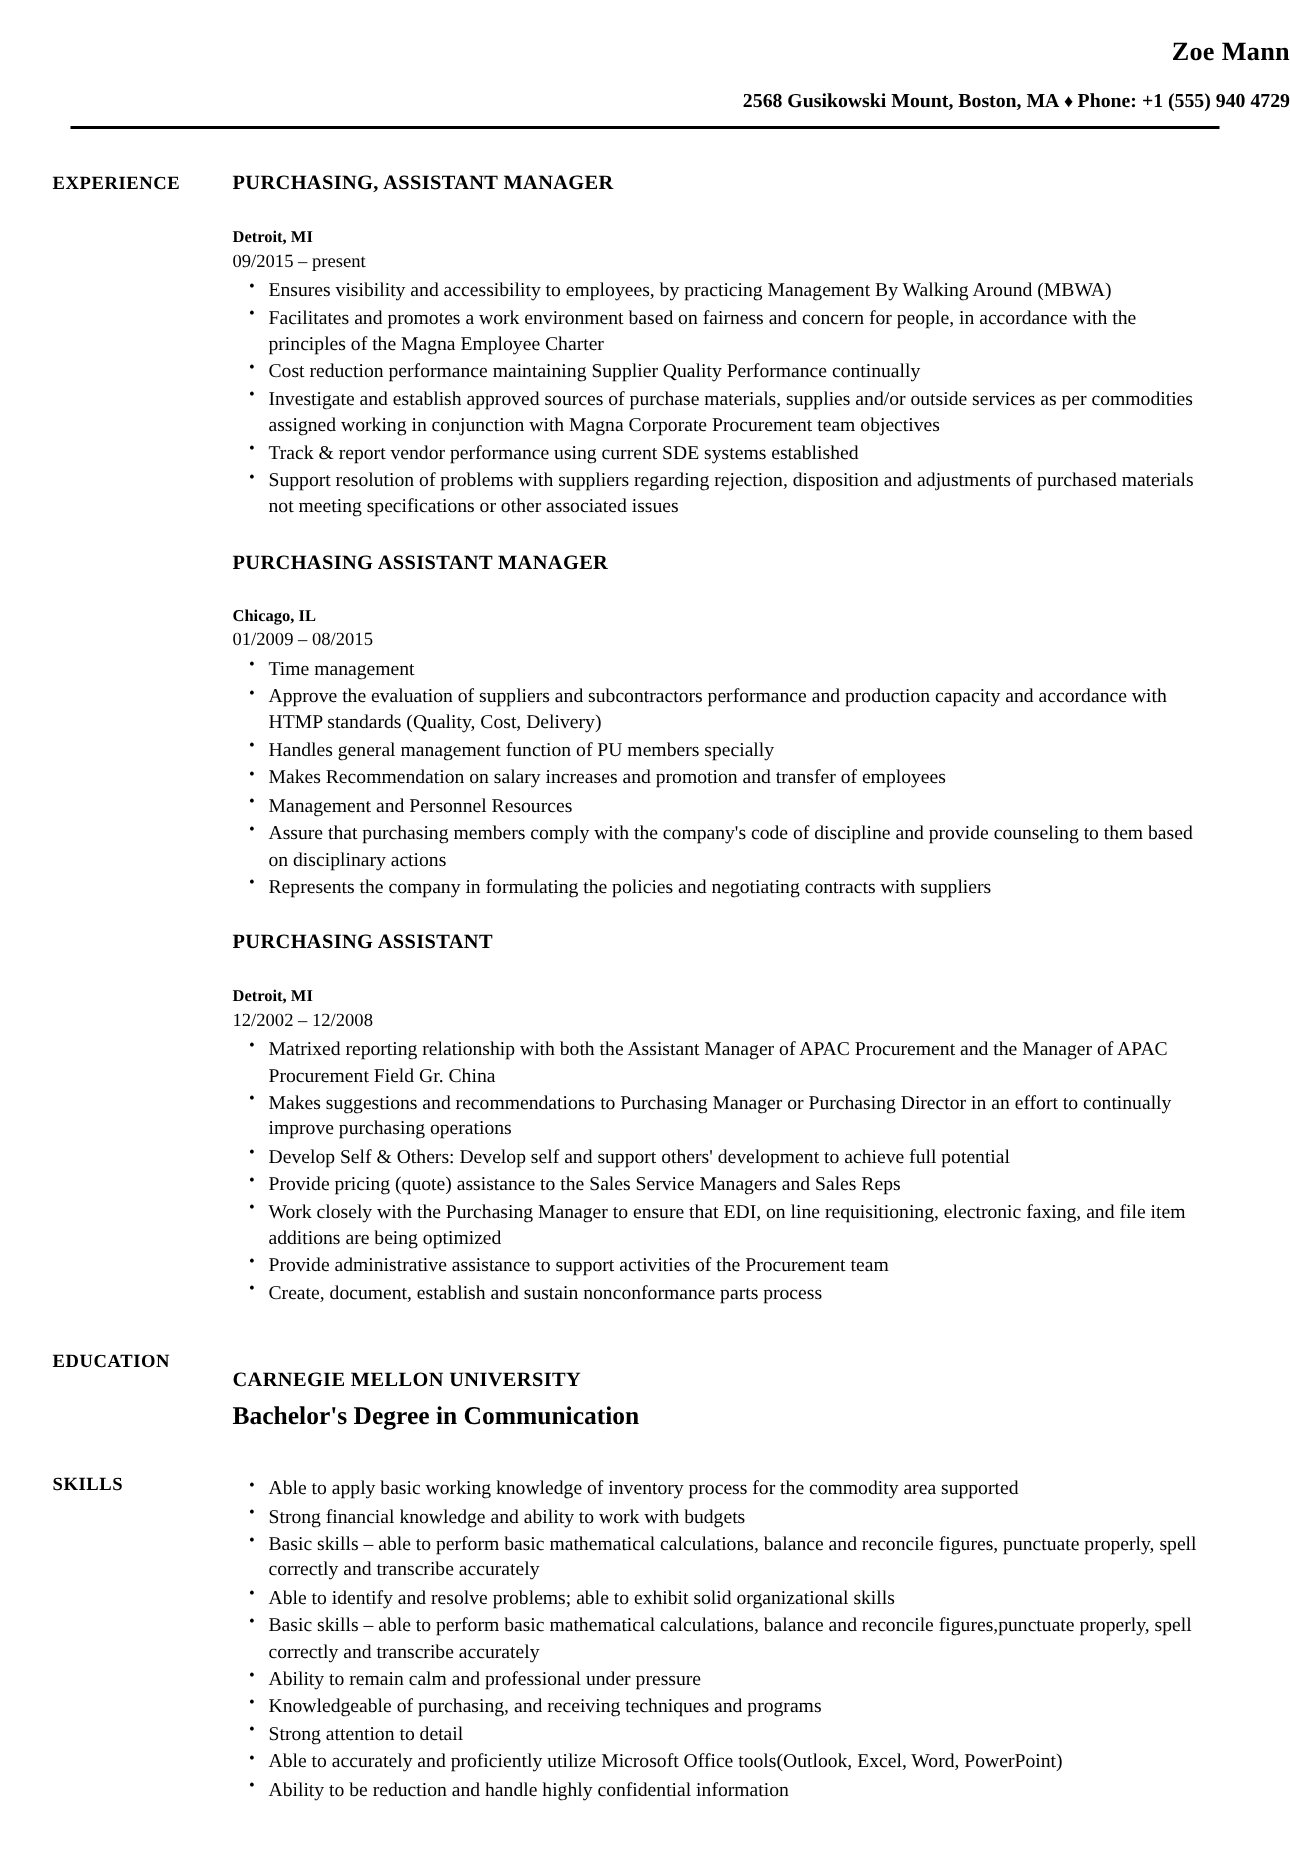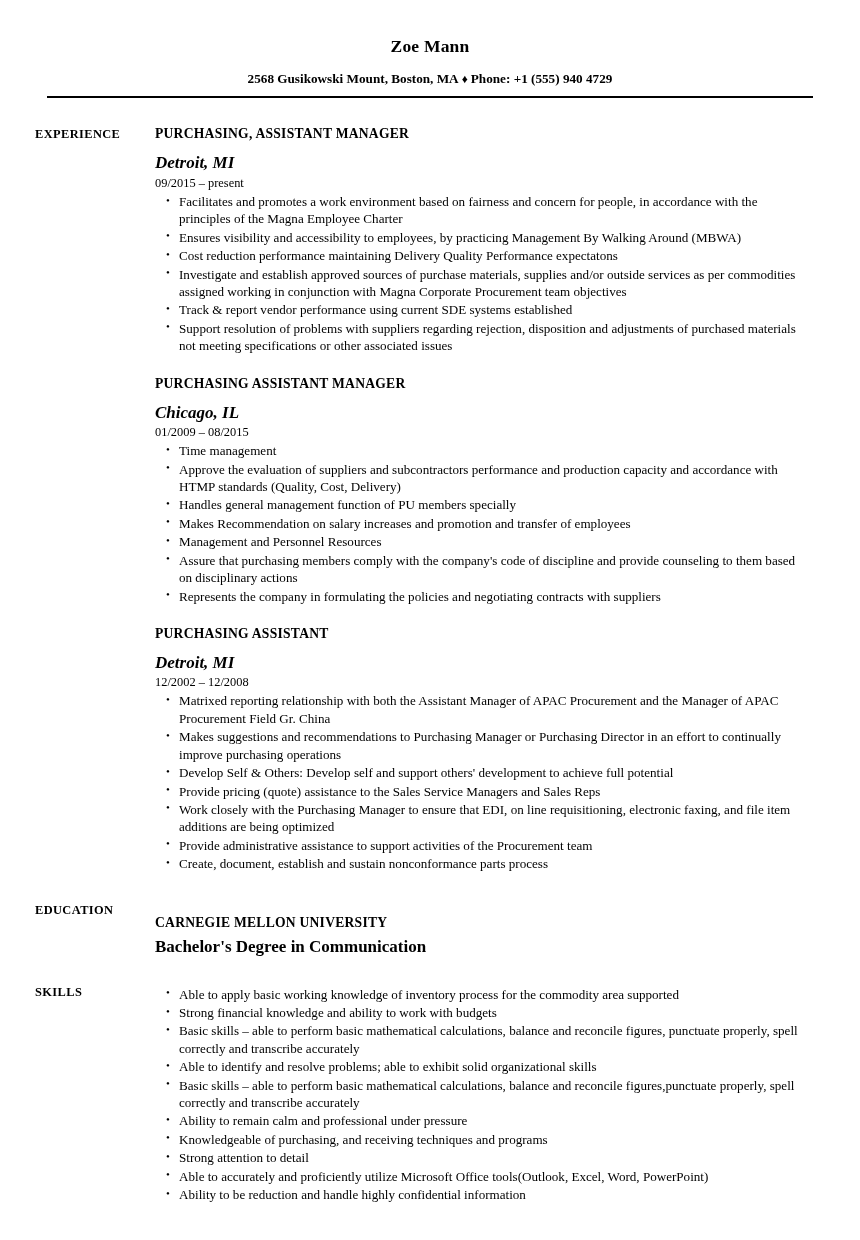--- a/index.html
+++ b/index.html
@@ -19,22 +19,22 @@
   .page {
     width: 860px;
     height: 1240px;
     box-sizing: border-box;
     padding: 0;
     position: relative;
   }
 
   
   .header {
-    text-align: center;
-    padding-top: 36px;
+    text-align: right;
+    padding-top: 24px;
   }
   .full-name {
     font-size: 17.5px;
     font-weight: bold;
     letter-spacing: 0.2px;
     line-height: 1.2;
   }
   .contact-line {
     font-size: 13.2px;
     font-weight: bold;
@@ -77,25 +77,24 @@
   .job {
     margin-bottom: 0;
   }
   .job-title {
     font-size: 13.6px;
     font-weight: bold;
     letter-spacing: 0.25px;
     line-height: 1.25;
   }
   .job-location {
-    font-size: 17px;
+    font-size: 11px;
     font-weight: bold;
     line-height: 1.3;
-    margin-top: 9px;
-    font-style: italic;
+    margin-top: 20px;
   }
   .job-dates {
     font-size: 12.4px;
     line-height: 1.25;
     margin-top: 1px;
   }
 
   
   ul.bullets {
     list-style: none;
@@ -154,23 +153,23 @@
 
   <div class="section exp-top">
     <div class="section-label">EXPERIENCE</div>
     <div class="section-body">
 
       <div class="job">
         <div class="job-title">PURCHASING, ASSISTANT MANAGER</div>
         <div class="job-location">Detroit, MI</div>
         <div class="job-dates">09/2015 – present</div>
         <ul class="bullets">
+          <li>Ensures visibility and accessibility to employees, by practicing Management By Walking Around (MBWA)</li>
           <li>Facilitates and promotes a work environment based on fairness and concern for people, in accordance with the principles of the Magna Employee Charter</li>
-          <li>Ensures visibility and accessibility to employees, by practicing Management By Walking Around (MBWA)</li>
-          <li>Cost reduction performance maintaining Delivery Quality Performance expectatons</li>
+          <li>Cost reduction performance maintaining Supplier Quality Performance continually</li>
           <li>Investigate and establish approved sources of purchase materials, supplies and/or outside services as per commodities assigned working in conjunction with Magna Corporate Procurement team objectives</li>
           <li>Track &amp; report vendor performance using current SDE systems established</li>
           <li>Support resolution of problems with suppliers regarding rejection, disposition and adjustments of purchased materials not meeting specifications or other associated issues</li>
         </ul>
       </div>
 
       <div class="gap-job"></div>
 
       <div class="job">
         <div class="job-title">PURCHASING ASSISTANT MANAGER</div>

